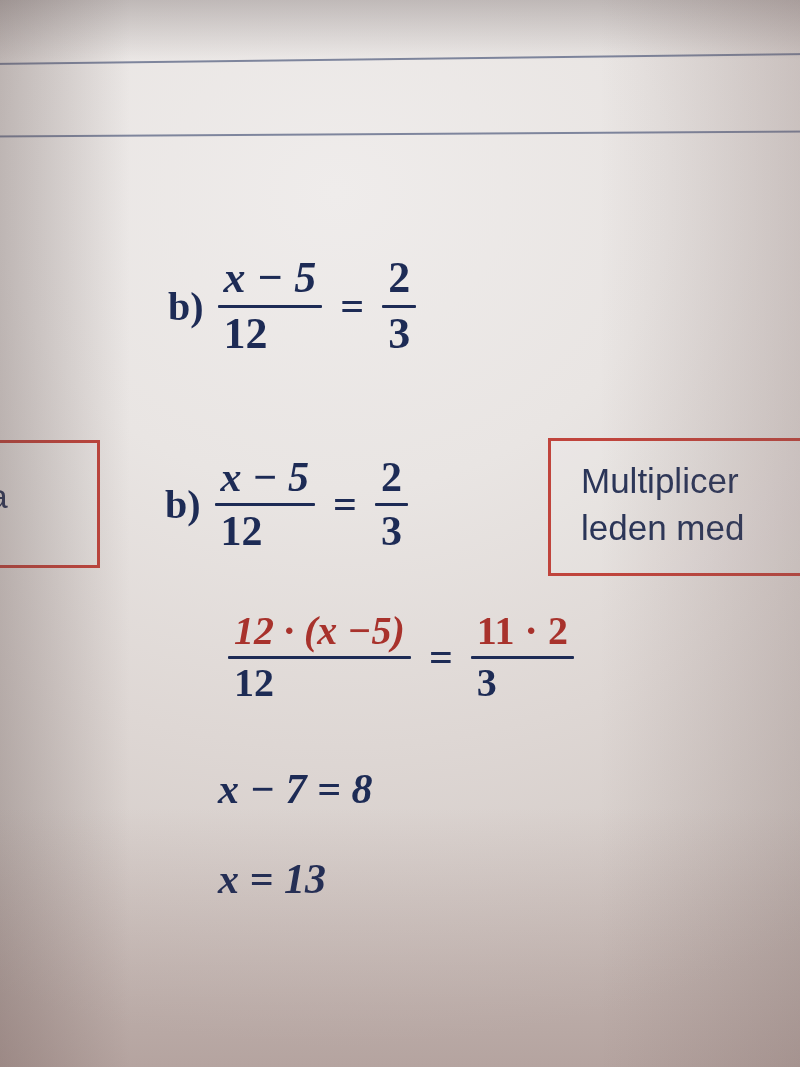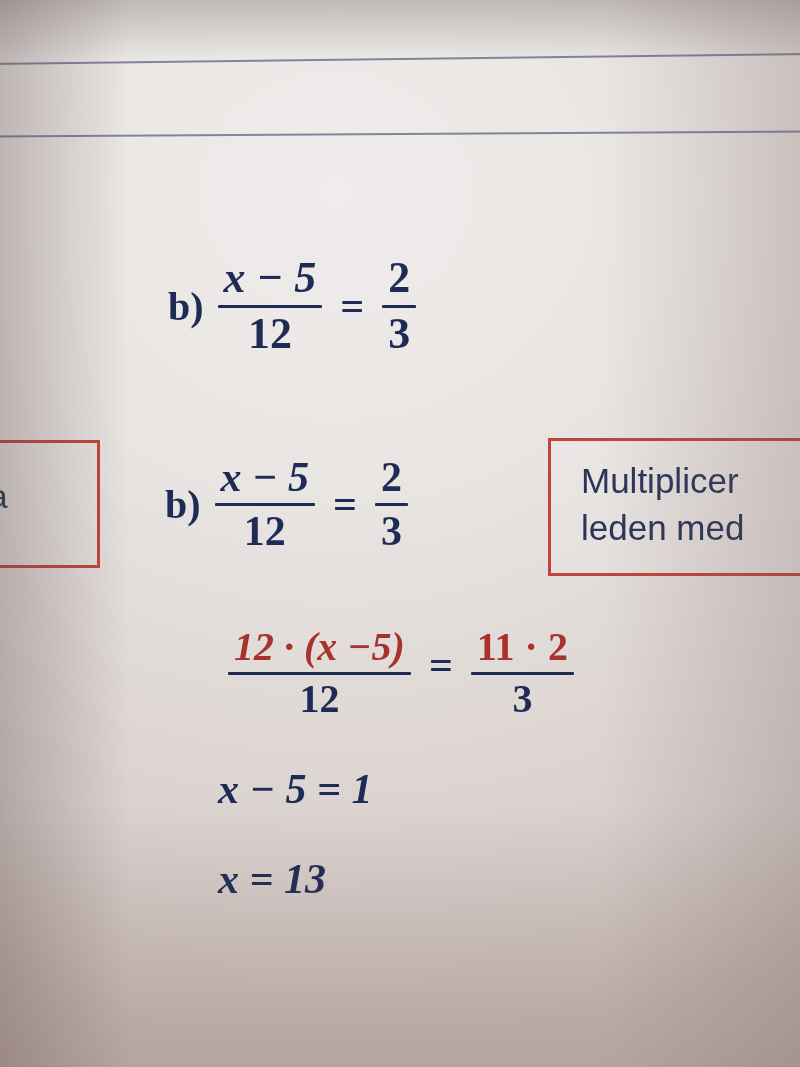--- a/index.html
+++ b/index.html
@@ -68,21 +68,21 @@
   }
   .italic { font-style: italic; }
   .red {
     color: #a8322c;
   }
 
   
   .frac {
     display: inline-block;
     vertical-align: middle;
-    text-align: center;
+    text-align: left;
     line-height: 1.05;
   }
   .frac .num { display: block; padding: 0 6px; }
   .frac .bar {
     display: block;
     height: 3px;
     background: #1d2b55;
     margin: 4px 0 3px 0;
     border-radius: 1px;
   }
@@ -106,21 +106,21 @@
   #eq-top { left: 168px; top: 255px; }
   #eq-top .frac { font-size: 44px; }
   #eq-top .frac.small { font-size: 44px; }
 
   
   #eq-second { left: 165px; top: 455px; }
   #eq-second .frac { font-size: 42px; }
 
   
   #eq-work { left: 228px; top: 610px; }
-  #eq-work .frac { font-size: 40px; margin-top: 16px; }
+  #eq-work .frac { font-size: 40px; }
 
   
   .simple {
     position: absolute;
     font-size: 42px;
   }
   #line-x5 { left: 218px; top: 765px; }
   #line-x13 { left: 218px; top: 855px; }
 
   
@@ -231,20 +231,20 @@
       <span class="den">12</span>
     </span>
     <span class="math eqsign">=</span>
     <span class="frac math">
       <span class="num red">11 · 2</span>
       <span class="bar"></span>
       <span class="den">3</span>
     </span>
   </div>
 
-  <div class="simple math italic" id="line-x5">x − 5 = 1</div>
+  <div class="simple math italic" id="line-x5">x − 7 = 8</div>
   <div class="simple math italic" id="line-x13">x = 13</div>
 
   <div class="shade-left"></div>
   <div class="shade-top"></div>
   <div class="shade-bottom"></div>
   <div class="shade-right"></div>
 </div>
 
 </body></html>

